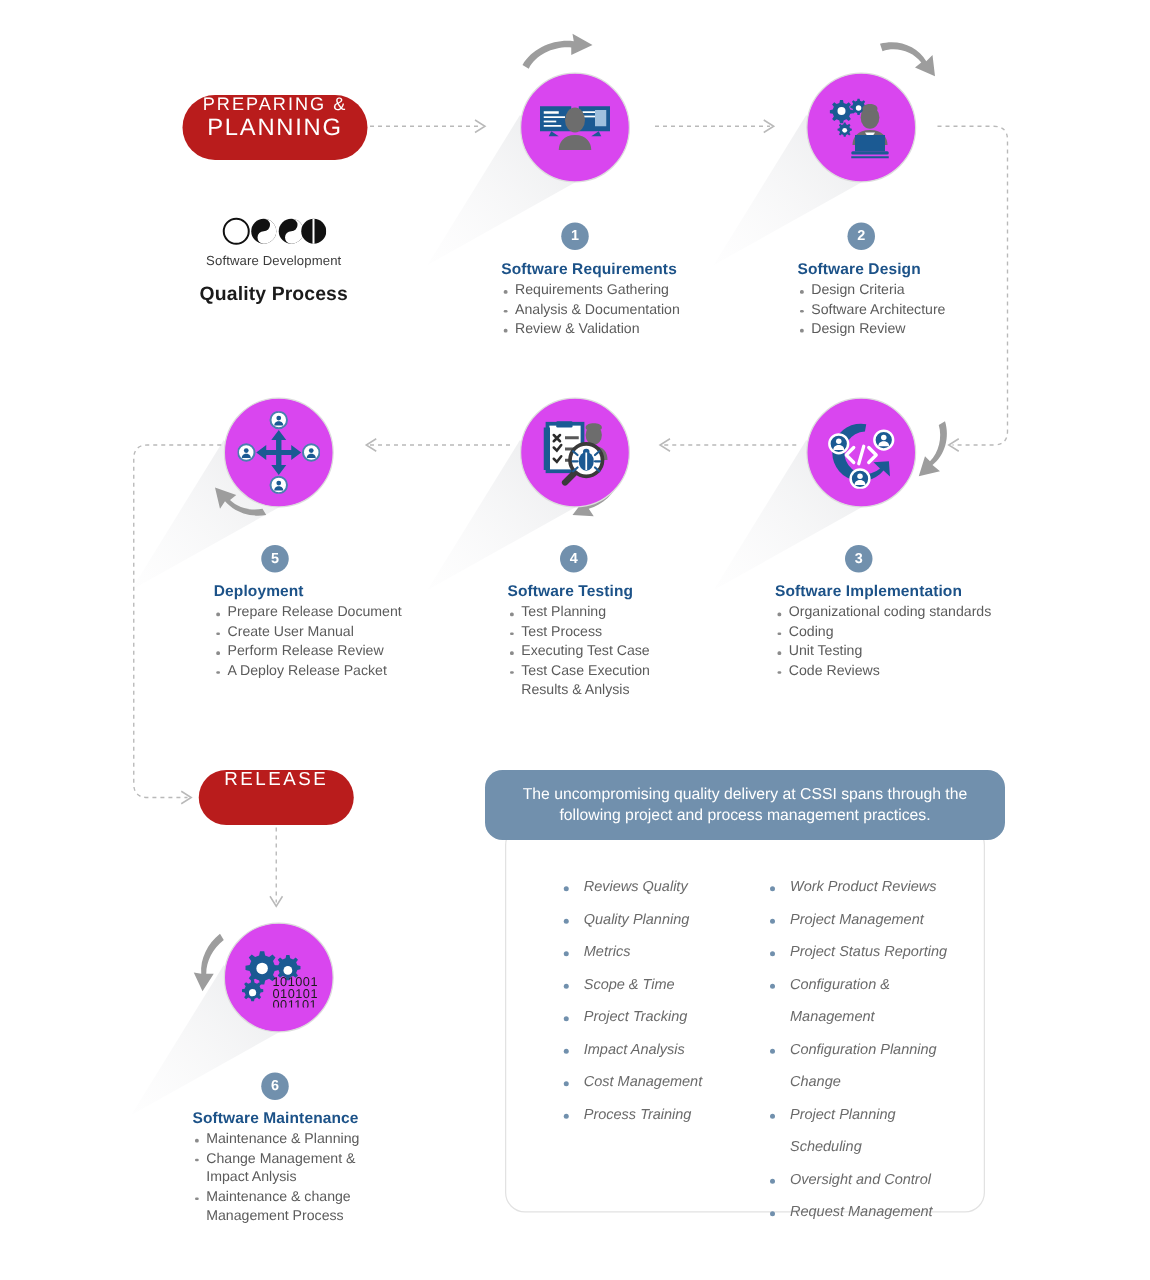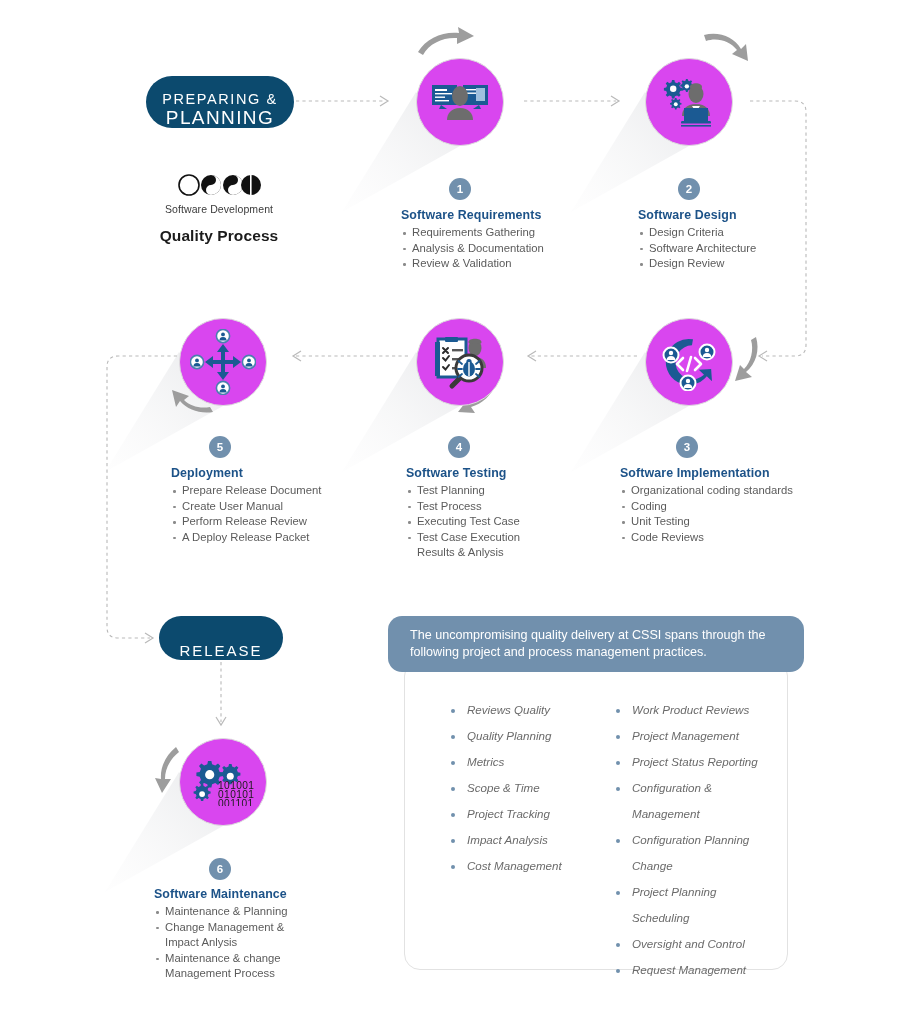--- a/index.html
+++ b/index.html
@@ -8,22 +8,22 @@
     font-family:"Liberation Sans", sans-serif;
     position:relative;overflow:hidden;
     -webkit-font-smoothing:antialiased;
   }
   .stage{position:absolute;left:0;top:0;width:920px;height:1024px;}
   .layer{position:absolute;left:0;top:0;width:920px;height:1024px;}
   svg.layer{pointer-events:none;}
 
   
   .pill{
-    position:absolute;background:#0c4a6e;border-radius:40px;
-    display:flex;align-items:flex-end;justify-content:center;
+    position:absolute;background:#b91c1c;border-radius:40px;
+    display:flex;align-items:flex-start;justify-content:center;
     color:#ffffff;text-align:center;letter-spacing:1.2px;
     font-weight:300;line-height:1.12;
   }
   #pill-preparing{left:146px;top:76px;width:148px;height:52px;font-size:17px;}
   #pill-preparing .l1{font-size:14.5px;display:block;letter-spacing:1.6px;}
   #pill-preparing .l2{font-size:19px;display:block;letter-spacing:1.4px;}
   #pill-release{left:159px;top:616px;width:124px;height:44px;font-size:15px;letter-spacing:2px;}
 
   
   .brand{position:absolute;left:150px;top:172px;width:138px;text-align:center;}
@@ -49,21 +49,21 @@
   .step li{font-size:11.3px;color:#5b5b5b;line-height:15.6px;position:relative;padding-left:11px;}
   .step li::before{content:"";position:absolute;left:2px;top:7px;width:2.5px;height:2.5px;border-radius:50%;background:#8b8b8b;}
   .step li.cont{padding-left:11px;}
   .step li.cont::before{display:none;}
 
   
   #practices-panel{position:absolute;left:404px;top:660px;width:384px;height:310px;
     border:1px solid #e2e2e2;border-radius:16px;background:#fff;box-sizing:border-box;}
   #practices-banner{position:absolute;left:388px;top:616px;width:416px;height:56px;
     background:#7190ad;border-radius:14px;color:#fff;display:flex;align-items:center;
-    justify-content:center;font-size:12.6px;line-height:17px;padding:0 22px;
+    justify-content:center;text-align:center;font-size:12.6px;line-height:17px;padding:0 22px;
     box-sizing:border-box;font-weight:300;}
   .prac-cols{position:absolute;left:0;top:36px;width:100%;display:flex;padding:0 18px;box-sizing:border-box;}
   .prac-col{flex:1;}
   .prac-col.left{padding-left:28px;}
   .prac-col.right{padding-left:12px;}
   .prac-col li{list-style:none;font-size:11.6px;color:#6a6a6a;font-style:italic;
     line-height:26px;position:relative;padding-left:16px;}
   .prac-col ul{margin:0;padding:0;}
   .prac-col li::before{content:"";position:absolute;left:0;top:11.5px;width:4px;height:4px;
     border-radius:50%;background:#7190ad;}
@@ -389,20 +389,21 @@
     <div class="prac-cols">
       <div class="prac-col left">
         <ul>
           <li>Reviews Quality</li>
           <li>Quality Planning</li>
           <li>Metrics</li>
           <li>Scope &amp; Time</li>
           <li>Project Tracking</li>
           <li>Impact Analysis</li>
           <li>Cost Management</li>
+          <li>Process Training</li>
         </ul>
       </div>
       <div class="prac-col right">
         <ul>
           <li>Work Product Reviews</li>
           <li>Project Management</li>
           <li>Project Status Reporting</li>
           <li>Configuration &amp; Management</li>
           <li>Configuration Planning Change</li>
           <li>Project Planning Scheduling</li>

